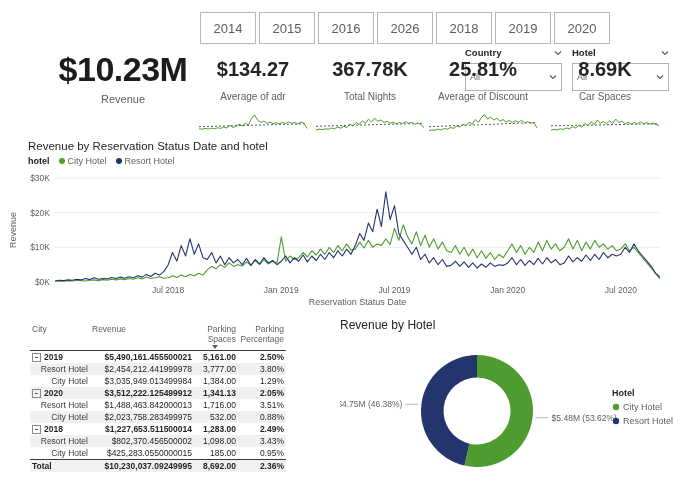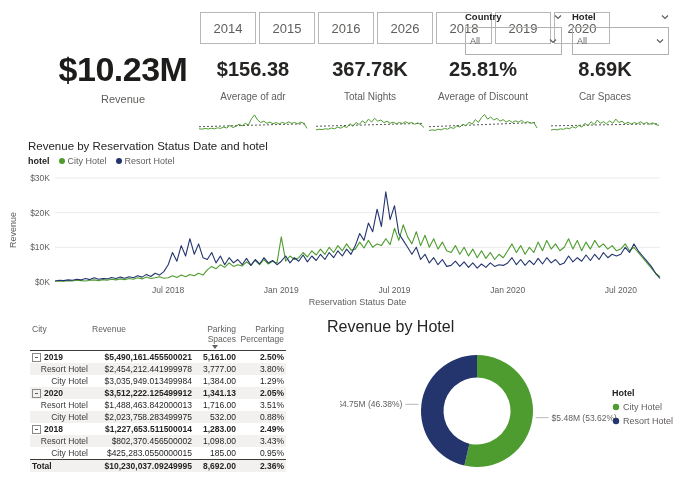--- a/index.html
+++ b/index.html
@@ -17,21 +17,21 @@
   
   .yearbar{left:200px;top:12px;display:flex;gap:3px;}
   .yearbtn{
     width:56px;height:32px;background:#fff;border:1px solid #b9b7b5;
     display:flex;align-items:center;justify-content:center;
     font-size:13px;color:#605E5C;box-sizing:border-box;cursor:pointer;
   }
 
   
   .slicer{width:97px;}
-  .slicer-head{display:flex;justify-content:space-between;align-items:center;height:13px;}
+  .slicer-head{display:flex;justify-content:space-between;align-items:center;height:13px;margin-top:36px;}
   .slicer-head .t{font-size:9.5px;font-weight:600;color:#252423;}
   .slicer-box{
     margin-top:4px;height:28px;border:1px solid #b3b1af;box-sizing:border-box;
     display:flex;justify-content:space-between;align-items:center;padding:0 4px;cursor:pointer;
   }
   .slicer-box .v{font-size:9px;color:#605E5C;}
   .chev{width:8px;height:8px;flex:0 0 auto;}
   .chev polyline{fill:none;stroke:#605E5C;stroke-width:1.2;}
 
   
@@ -61,21 +61,21 @@
   .t-row.total{border-top:1px solid #3b3a39;font-weight:700;}
   .t-row .c{padding:0 2px;white-space:nowrap;overflow:hidden;}
   .t-row .num{text-align:right;}
   .t-row .sub{text-align:right;color:#3b3a39;}
   .t-row .yr{display:flex;align-items:center;gap:3px;}
   .collapse-box{width:7px;height:7px;border:1px solid #8a8886;display:inline-flex;
     align-items:center;justify-content:center;flex:0 0 auto;cursor:pointer;}
   .collapse-minus{width:3px;height:1px;background:#605E5C;}
 
   
-  .donut-title{left:327px;top:318px;font-size:16px;color:#252423;}
+  .donut-title{left:340px;top:318px;font-size:12px;color:#252423;}
   text{font-family:"Liberation Sans",sans-serif;}
 </style>
 </head>
 <body>
 
 <div class="abs kpi-big">
   <div class="val">$10.23M</div>
   <div class="lbl">Revenue</div>
 </div>
 
@@ -113,21 +113,21 @@
   </div>
   <div class="slicer-box">
     <span class="v">All</span>
     <svg class="chev" viewBox="0 0 8 8">
         <polyline points="1,2.5 4,5.5 7,2.5"></polyline>
       </svg>
   </div>
 </div>
 
 <div class="abs kpi" style="left:195px;">
-  <div class="val">$156.38</div>
+  <div class="val">$134.27</div>
   <div class="lbl">Average of adr</div>
   <svg class="spark" width="112" height="27">
       <line x1="2" y1="17.7" x2="110" y2="14.759999999999998" stroke="#444444" stroke-width="0.9" stroke-dasharray="2,2"></line>
       <polyline points="2.0,19.8 5.1,20.2 8.2,19.4 11.3,20.0 14.3,19.2 17.4,19.8 20.5,18.8 23.6,19.4 26.7,18.1 29.8,19.0 32.9,16.4 35.9,18.5 39.0,17.3 42.1,15.2 45.2,16.9 48.3,14.3 51.4,16.0 54.5,9.7 57.5,5.9 60.6,11.0 63.7,13.5 66.8,12.2 69.9,14.3 73.0,13.1 76.1,14.8 79.1,13.5 82.2,15.0 85.3,13.3 88.4,14.5 91.5,12.9 94.6,14.3 97.7,13.5 100.7,14.8 103.8,13.1 106.9,14.3 110.0,19.4" fill="none" stroke="#4E9C2F" stroke-width="1"></polyline>
     </svg>
 </div>
 <div class="abs kpi" style="left:312px;">
   <div class="val">367.78K</div>
   <div class="lbl">Total Nights</div>
   <svg class="spark" width="112" height="27">

